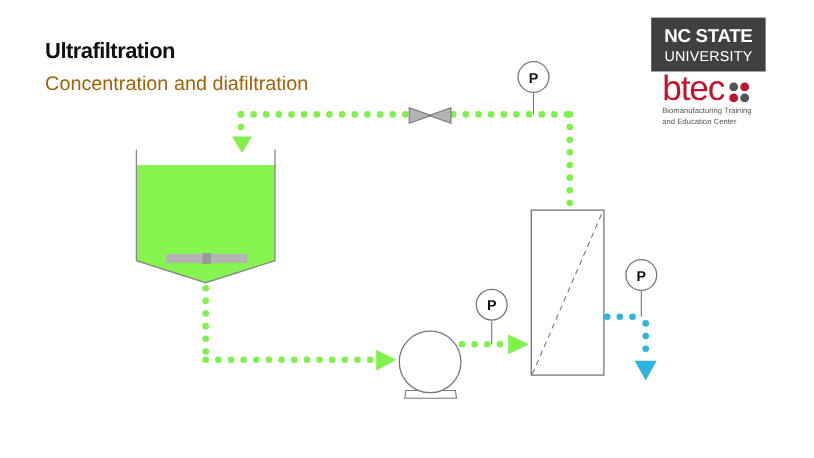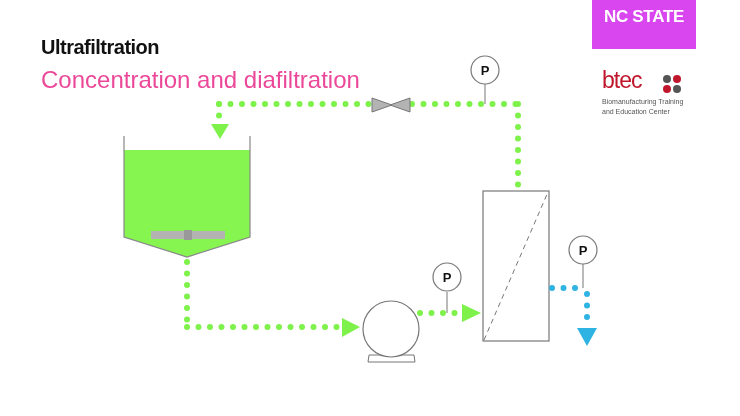--- a/index.html
+++ b/index.html
@@ -1,36 +1,37 @@
 <!DOCTYPE html>
 <html><head>
   <meta charset="utf-8">
   <style>
     html, body { margin:0; padding:0; background:#ffffff; }
     body { width:740px; height:416px; position:relative; overflow:hidden; font-family:"Liberation Sans", sans-serif; }
     .title { position:absolute; left:41px; top:36px; font-size:20px; font-weight:bold; color:#111; letter-spacing:-0.5px; }
-    .subtitle { position:absolute; left:41px; top:66px; font-size:24px; color:#ec4899; }
-    .ncsu { position:absolute; left:592px; top:0; width:104px; height:49px; background:#d946ef; color:#fff; text-align:center; }
+    .subtitle { position:absolute; left:41px; top:66px; font-size:18px; color:#a16207; }
+    .ncsu { position:absolute; left:592px; top:16px; width:104px; height:49px; background:#404040; color:#fff; text-align:center; }
     .ncsu .l1 { font-size:17px; font-weight:bold; margin-top:7px; letter-spacing:-0.3px; }
     .ncsu .l2 { font-size:13px; margin-top:0px; letter-spacing:0.2px; }
     .btec { position:absolute; left:602px; top:64px; width:100px; }
-    .btec .word { font-size:23px; color:#c0162c; font-family:"Liberation Sans", sans-serif; line-height:32px; letter-spacing:-1px; }
+    .btec .word { font-size:32px; color:#c0162c; font-family:"Liberation Sans", sans-serif; line-height:32px; letter-spacing:-1px; }
     .btec .sub { font-size:7px; color:#555; line-height:8px; margin-top:2px; }
     .btec .dots { position:absolute; left:60px; top:10px; }
     svg.diagram { position:absolute; left:0; top:0; }
     .gauge-label { font-family:"Liberation Sans", sans-serif; font-weight:bold; font-size:13px; }
   </style>
 </head>
 <body>
 
 <div class="title">Ultrafiltration</div>
 <div class="subtitle">Concentration and diafiltration</div>
 
 <div class="ncsu">
   <div class="l1">NC STATE</div>
+  <div class="l2">UNIVERSITY</div>
 </div>
 
 <div class="btec">
   <div class="word">btec</div>
   <svg class="dots" width="22" height="22">
     <circle cx="5" cy="5" r="4" fill="#555"></circle>
     <circle cx="15" cy="5" r="4" fill="#c0162c"></circle>
     <circle cx="5" cy="15" r="4" fill="#c0162c"></circle>
     <circle cx="15" cy="15" r="4" fill="#555"></circle>
   </svg>

